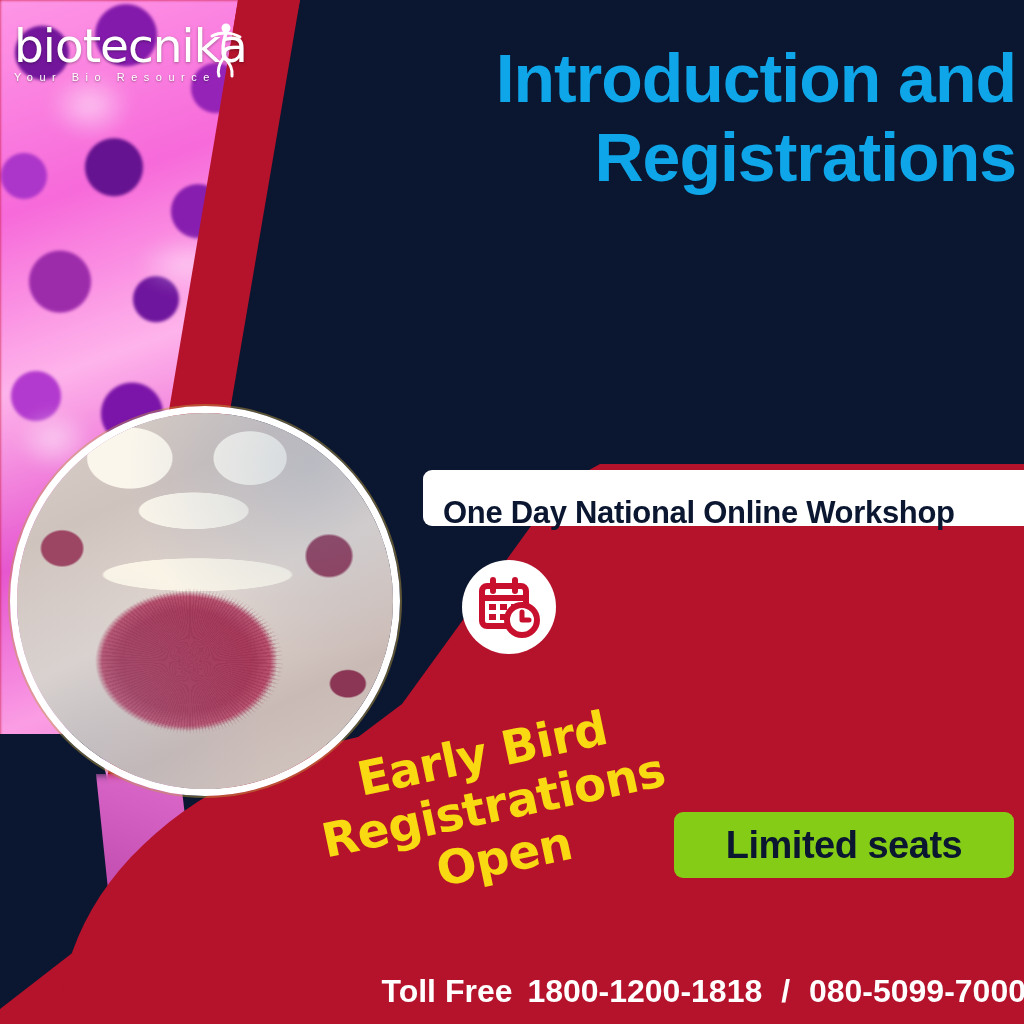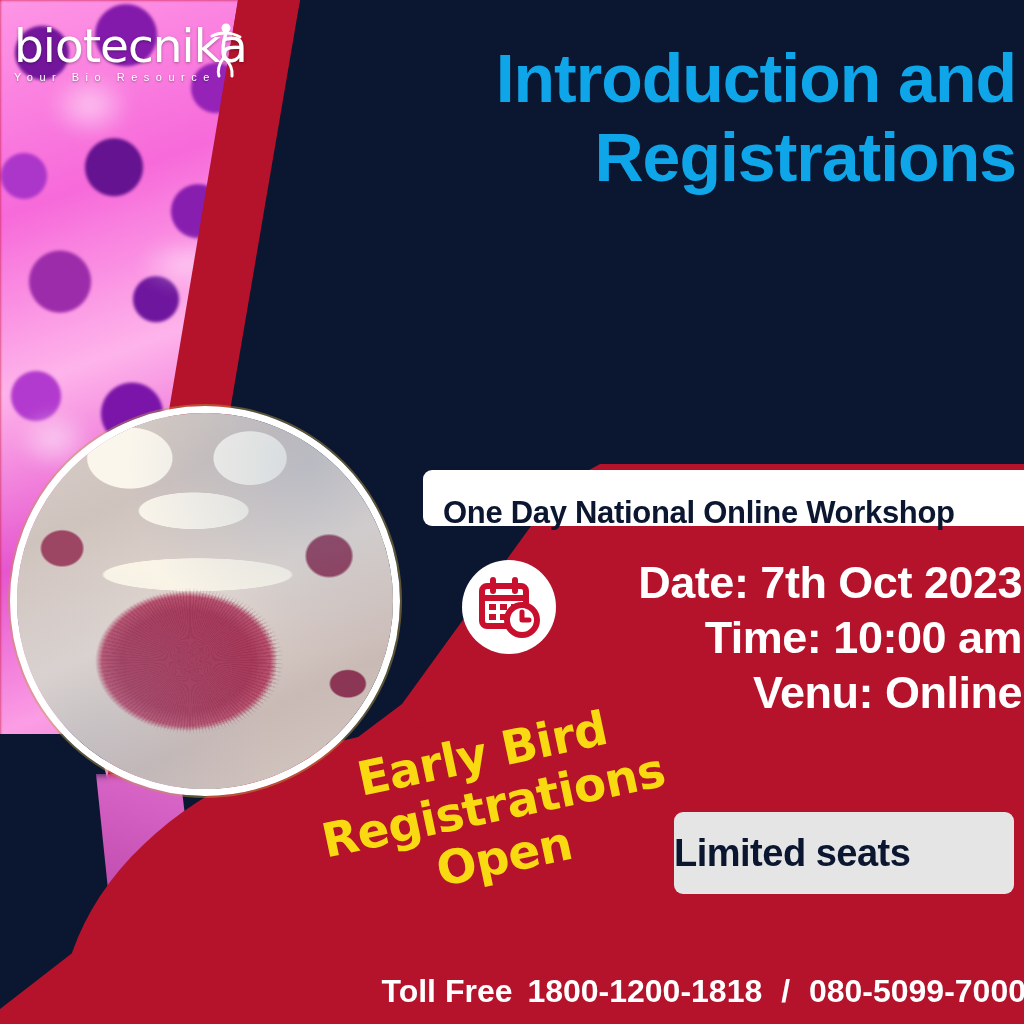--- a/index.html
+++ b/index.html
@@ -269,25 +269,26 @@
     line-height: 1.12;
     text-align: center;
     font-family: "DejaVu Sans", sans-serif;
     letter-spacing: -0.5px;
   }
 
   .limited-badge {
     position: absolute;
     left: 674px; top: 812px;
     width: 340px;
-    height: 82px;
-    background: #e5e5e5;
+    height: 66px;
+    background: #84cc16;
     border-radius: 9px;
     display: flex;
     align-items: center;
+    justify-content: center;
     z-index: 32;
   }
   .limited-badge span {
     color: #0B1630;
     font-size: 38px;
     font-weight: bold;
     letter-spacing: -0.5px;
     font-family: "Liberation Sans", sans-serif;
   }
 
@@ -356,25 +357,20 @@
         <path d="M31 20 V31 M53 20 V31" stroke="#C8102E" stroke-width="6" stroke-linecap="round"></path>
         <rect x="27" y="44" width="7" height="6" fill="#C8102E"></rect>
         <rect x="38" y="44" width="7" height="6" fill="#C8102E"></rect>
         <rect x="49" y="44" width="7" height="6" fill="#C8102E"></rect>
         <rect x="27" y="54" width="7" height="6" fill="#C8102E"></rect>
         <rect x="38" y="54" width="7" height="6" fill="#C8102E"></rect>
         <circle cx="60" cy="60" r="15" fill="#fff" stroke="#C8102E" stroke-width="6"></circle>
         <path d="M60 52 V60 H67" stroke="#C8102E" stroke-width="5" stroke-linecap="round" stroke-linejoin="round"></path>
       </svg>
     </div>
-    <div class="datetime-text">
-      <div>Date: 7th Oct 2023</div>
-      <div>Time: 10:00 am</div>
-      <div>Venu: Online</div>
-    </div>
   </div>
 
   <div class="earlybird">
     <div>Early Bird</div>
     <div>Registrations</div>
     <div>Open</div>
   </div>
 
   <div class="limited-badge">
     <span>Limited seats</span>

